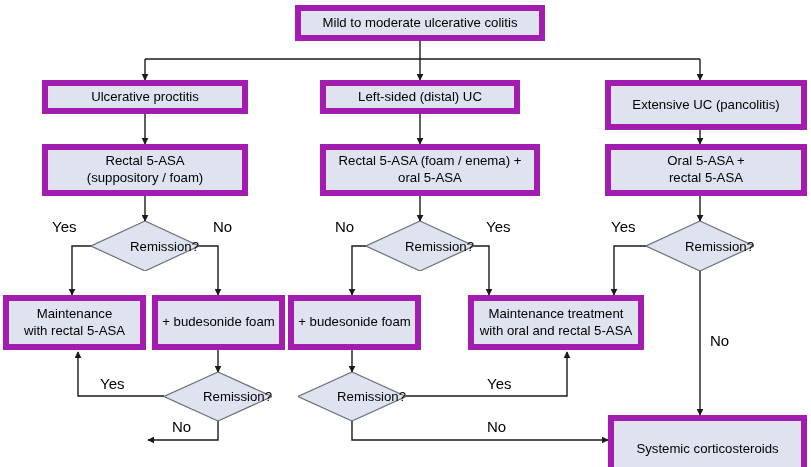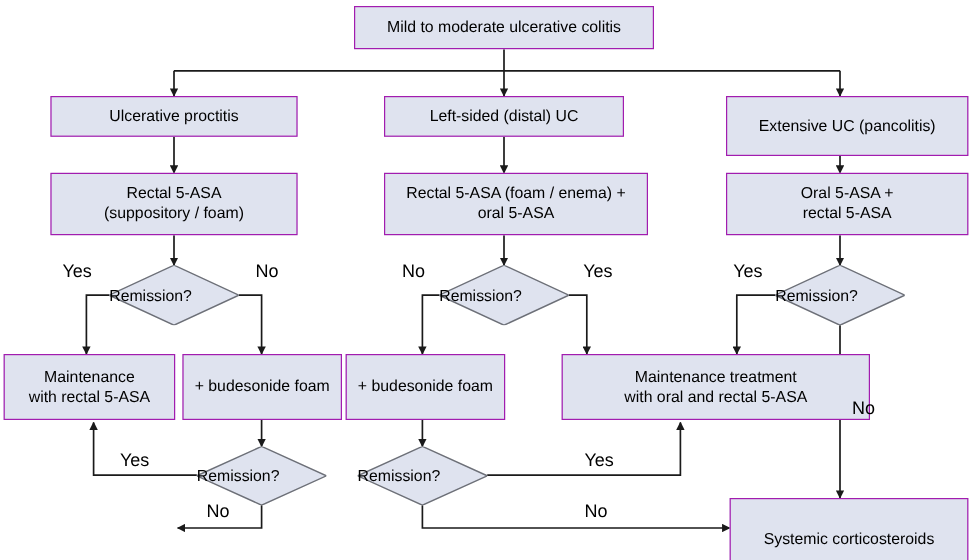--- a/index.html
+++ b/index.html
@@ -21,41 +21,41 @@
     position: absolute;
     left: 0;
     top: 0;
     width: 811px;
     height: 467px;
   }
   .node {
     position: absolute;
     box-sizing: border-box;
     background: #dfe3ef;
-    border: 1px solid #a21caf;
+    border: 6px solid #a21caf;
     display: flex;
     align-items: center;
     justify-content: center;
     text-align: center;
     color: #000000;
     font-size: 13.2px;
     line-height: 1.28;
     padding: 2px 4px;
     z-index: 3;
   }
   .node-text {
     display: block;
     white-space: pre-line;
   }
   .diamond-wrap {
     position: absolute;
     z-index: 3;
     display: flex;
     align-items: center;
-    justify-content: flex-start;
+    justify-content: flex-end;
   }
   .diamond-shape {
     position: absolute;
     left: 0;
     top: 0;
     width: 100%;
     height: 100%;
   }
   .diamond-label {
     position: relative;
@@ -181,21 +181,21 @@
   <div class="node" style="left:3px; top:295px; width:143px; height:55px;">
     <span class="node-text">Maintenance
 with rectal 5-ASA</span>
   </div>
   <div class="node" style="left:152px; top:295px; width:133px; height:55px;">
     <span class="node-text">+ budesonide foam</span>
   </div>
   <div class="node" style="left:288px; top:295px; width:133px; height:55px;">
     <span class="node-text">+ budesonide foam</span>
   </div>
-  <div class="node" style="left:468px; top:295px; width:257px; height:55px;">
+  <div class="node" style="left:468px; top:295px; width:176px; height:55px;">
     <span class="node-text">Maintenance treatment
 with oral and rectal 5-ASA</span>
   </div>
 
   <div class="diamond-wrap" style="left:164px; top:372px; width:108px; height:49px;">
     <svg class="diamond-shape" viewBox="0 0 108 49" preserveAspectRatio="none">
       <polygon points="54,0 108,24.5 54,49 0,24.5" fill="#dfe3ef" stroke="#6d7078" stroke-width="1.2"></polygon>
     </svg>
     <span class="diamond-label">Remission?</span>
   </div>

